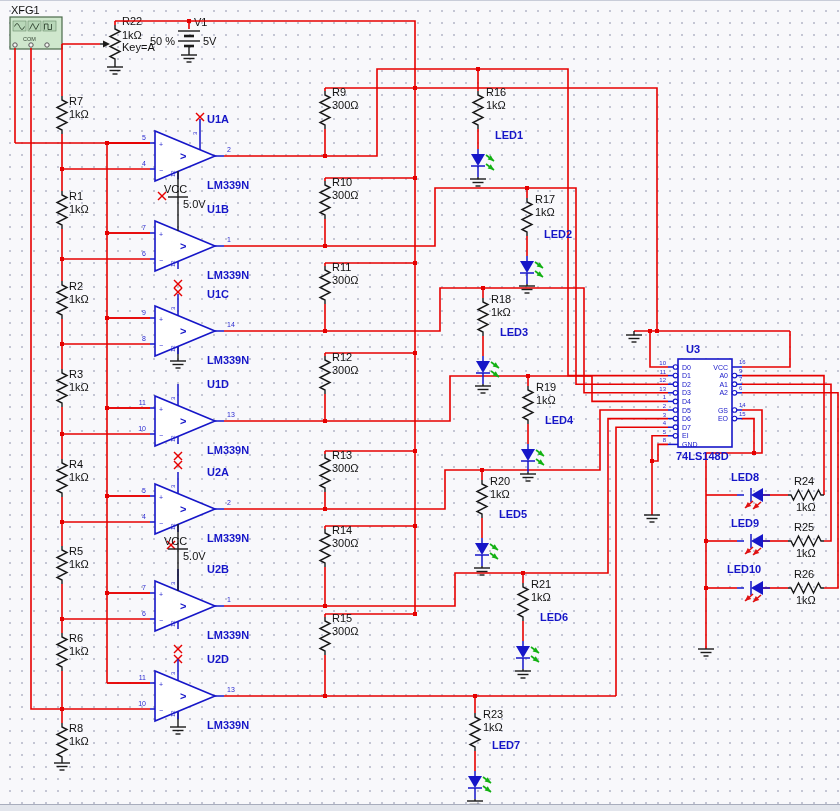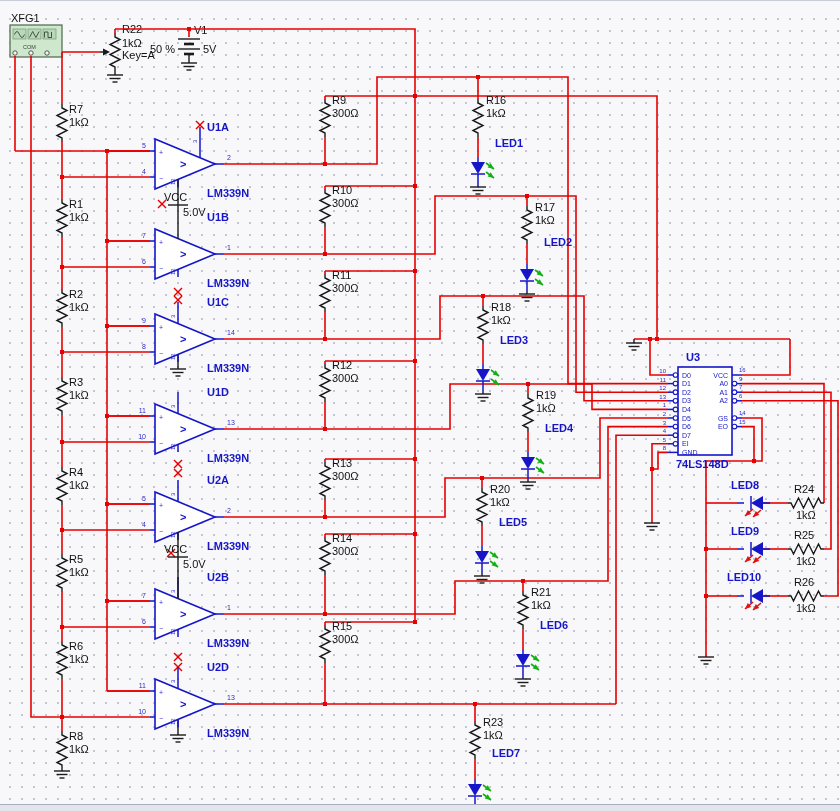--- a/index.html
+++ b/index.html
@@ -1,20 +1,20 @@
 <!DOCTYPE html>
 <html><head>
 <meta charset="utf-8">
 <style>
   html,body{margin:0;padding:0;background:#eceef2;}
   #stage{width:840px;height:811px;position:relative;background:#f8f8fb;
     font-family:"Liberation Sans",sans-serif;overflow:hidden;border-top:1px solid #c9cdd9;}
   #canvas{width:840px;height:803px;
     background-image:radial-gradient(#c4c6d4 1px, transparent 1px);
-    background-size:12px 12px;background-position:4px 4px;margin-top:8px;}
+    background-size:12px 12px;background-position:4px 4px;}
   #bottombar{position:absolute;left:0;top:803px;width:840px;height:8px;
     background:#e2e5ec;border-top:1px solid #a8adbd;}
   svg{display:block;}
   svg text{font-family:"Liberation Sans",sans-serif;}
   .w{stroke:#e60000;stroke-width:1.6;fill:none;}
   .blk{stroke:#1a1a1a;stroke-width:1.4;fill:none;}
   .blu{stroke:#1616c8;stroke-width:1.5;fill:none;}
   .lbl{font-size:11px;fill:#111;}
   .lblb{font-size:11px;fill:#1616c8;font-weight:bold;}
   .pin{font-size:7px;fill:#2a2ad0;}

